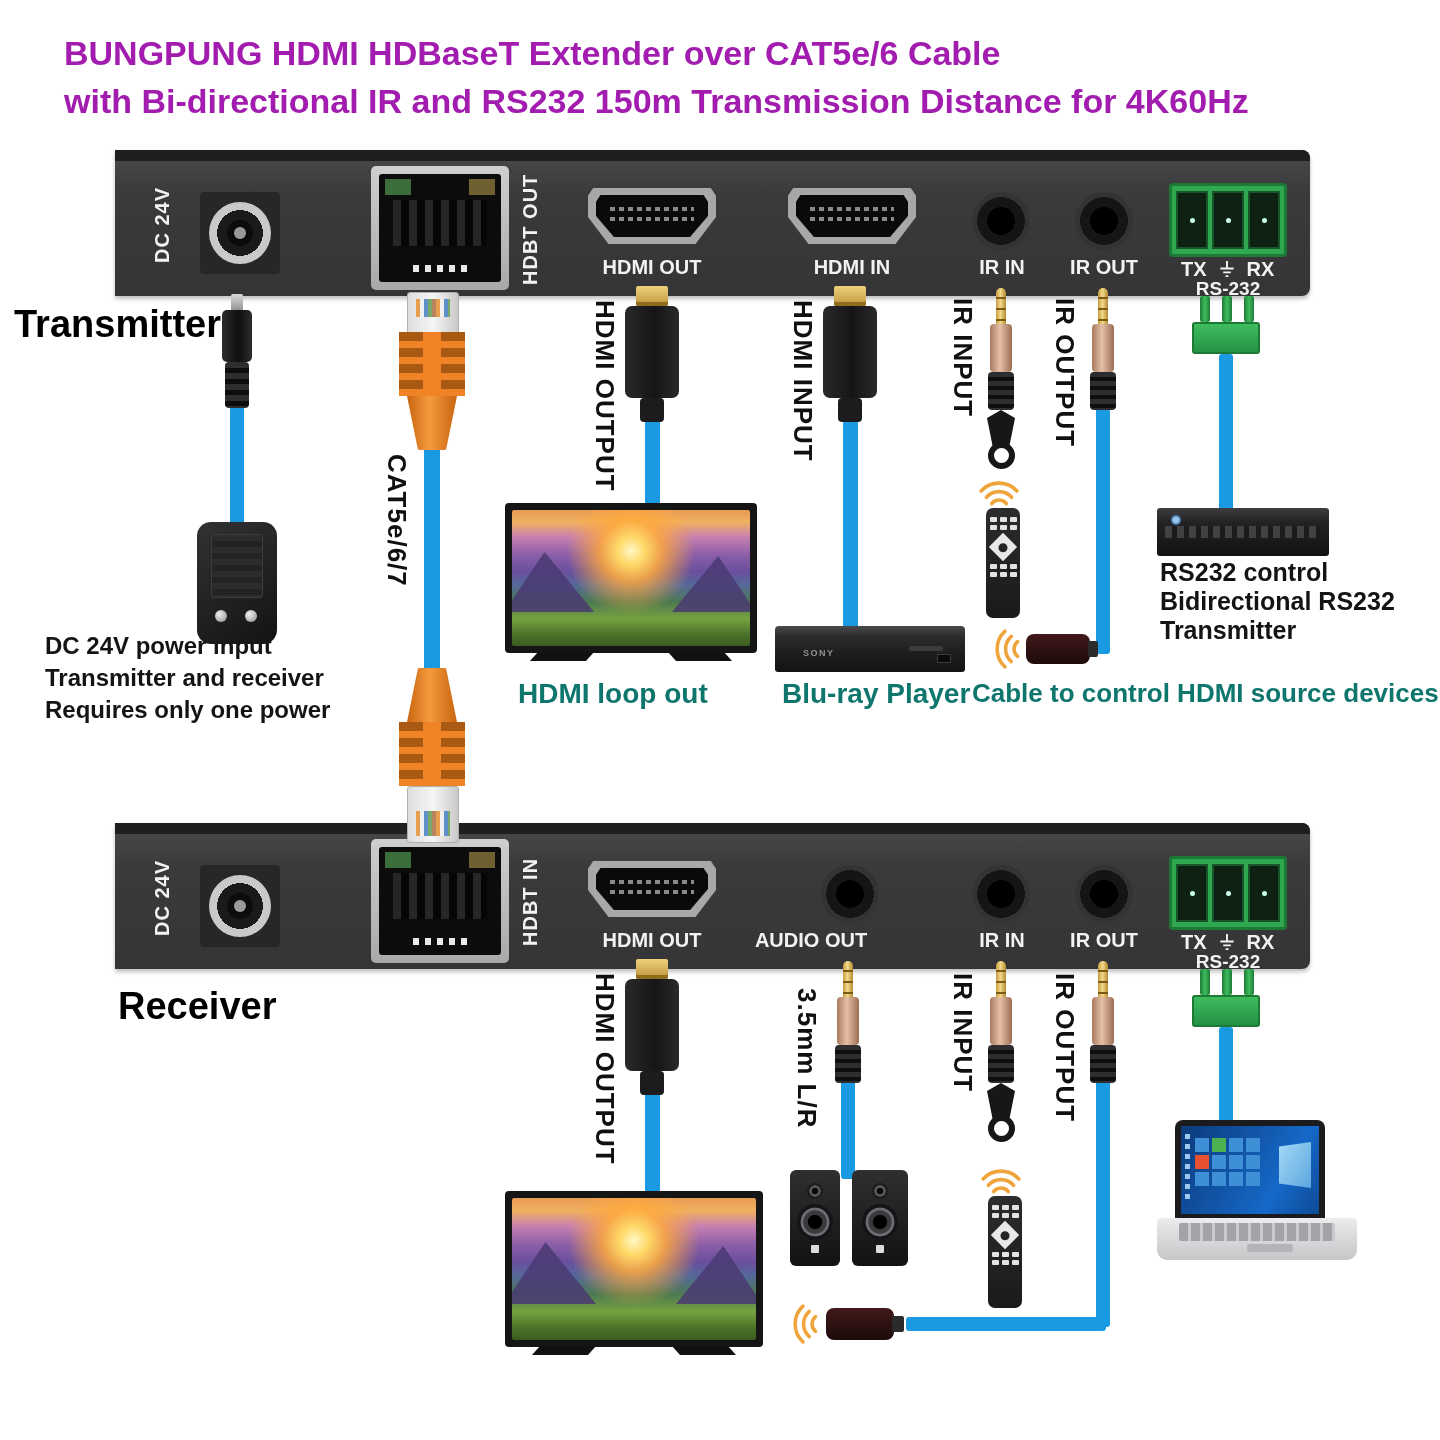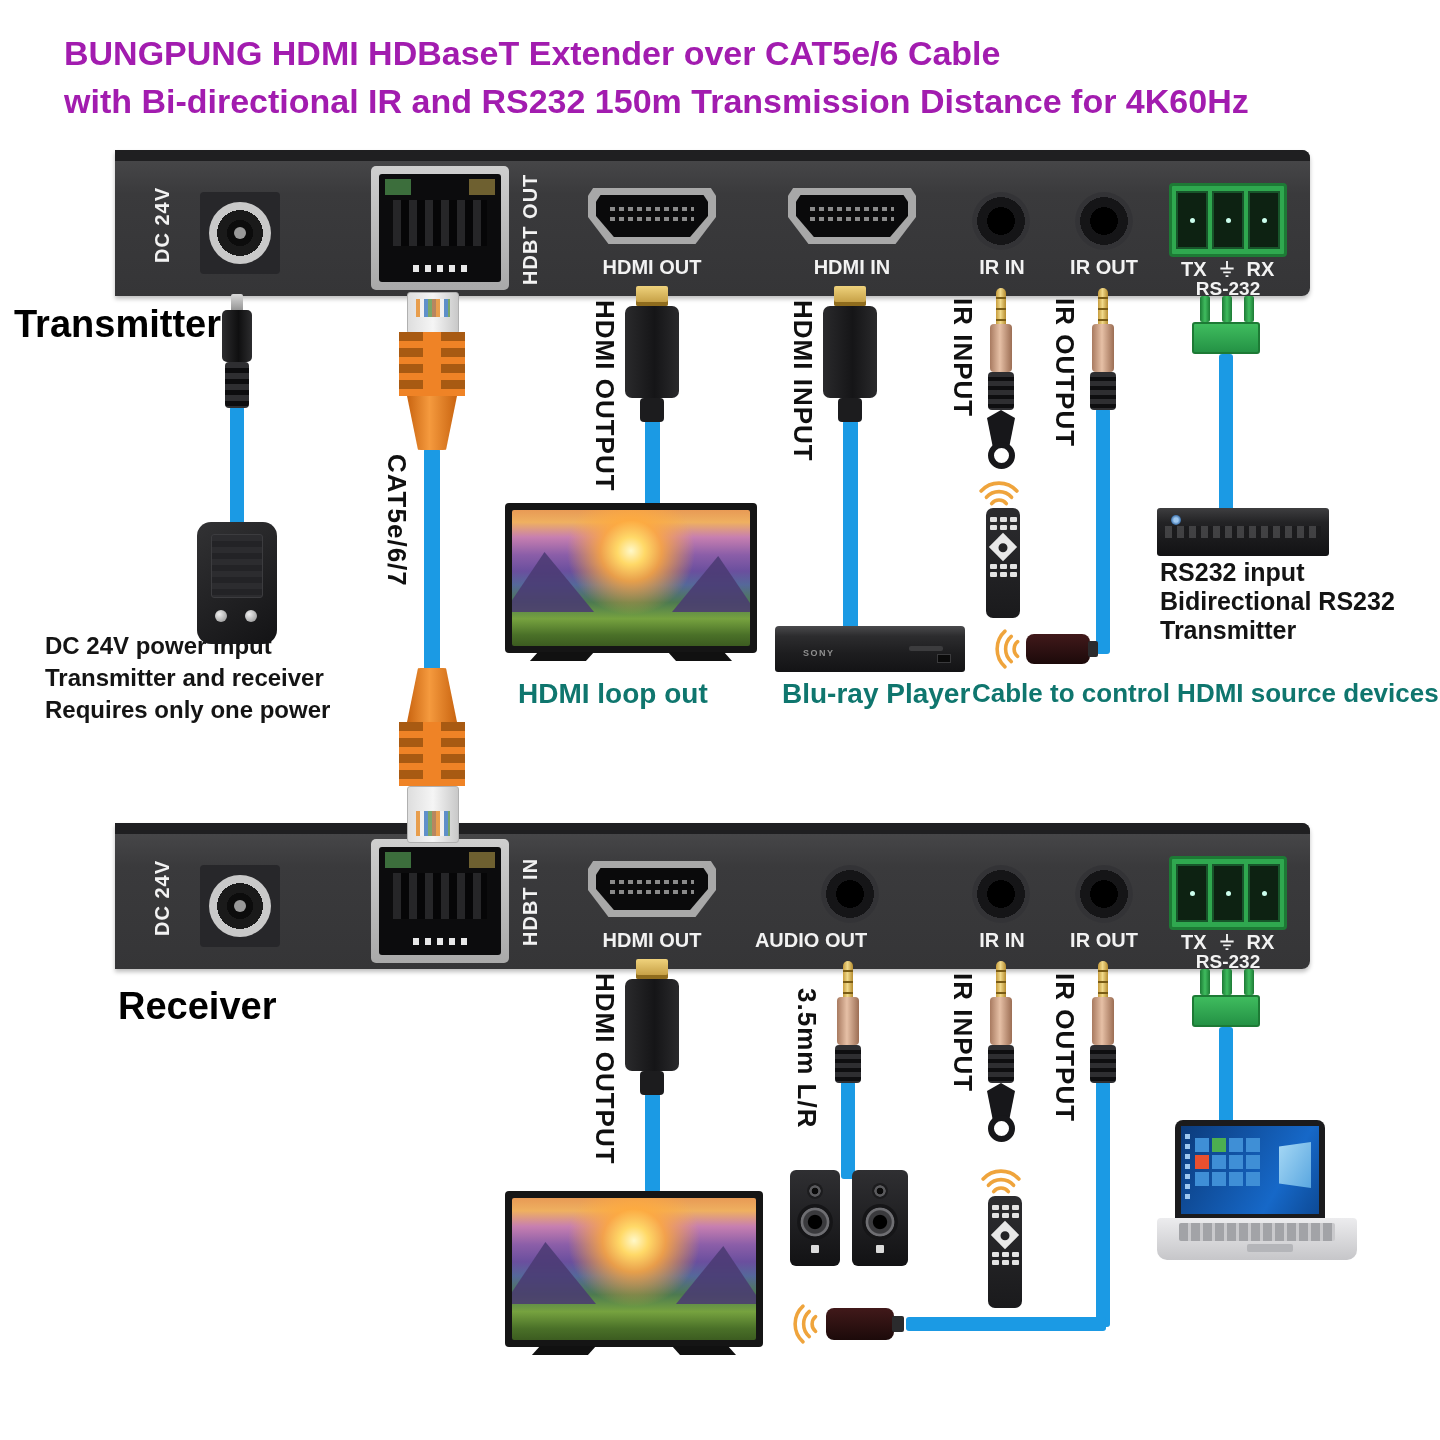--- a/index.html
+++ b/index.html
@@ -278,21 +278,21 @@
       <div class="rspin"></div>
       <div class="rspin"></div>
       <div class="rspin"></div>
     </div>
   <div class="rsplug" style="left:1192px;top:322px;"></div>
   <div class="cable" style="left:1219px;top:354px;width:14px;height:158px;"></div>
   <div class="rsdev" style="left:1157px;top:508px;width:172px;height:48px;">
     <div class="rsdev-disc"></div>
       <div class="rsdev-strip"></div>
   </div>
-  <div class="note-line" style="left:1160px;top:558px;font-size:25px;">RS232 input</div>
+  <div class="note-line" style="left:1160px;top:558px;font-size:25px;">RS232 control</div>
   <div class="note-line" style="left:1160px;top:587px;font-size:25px;">Bidirectional RS232</div>
   <div class="note-line" style="left:1160px;top:616px;font-size:25px;">Transmitter</div>
 
   <section class="panel" style="top:823px;">
     <div class="panel-top"></div>
     <div class="vt-ccw" style="left:34px;top:30px;height:90px;width:26px;">DC 24V</div>
     <div class="dc-jack" style="left:85px;top:42px;">
         <div class="dc-ring">
           <div class="dc-pin"></div>
         </div>

